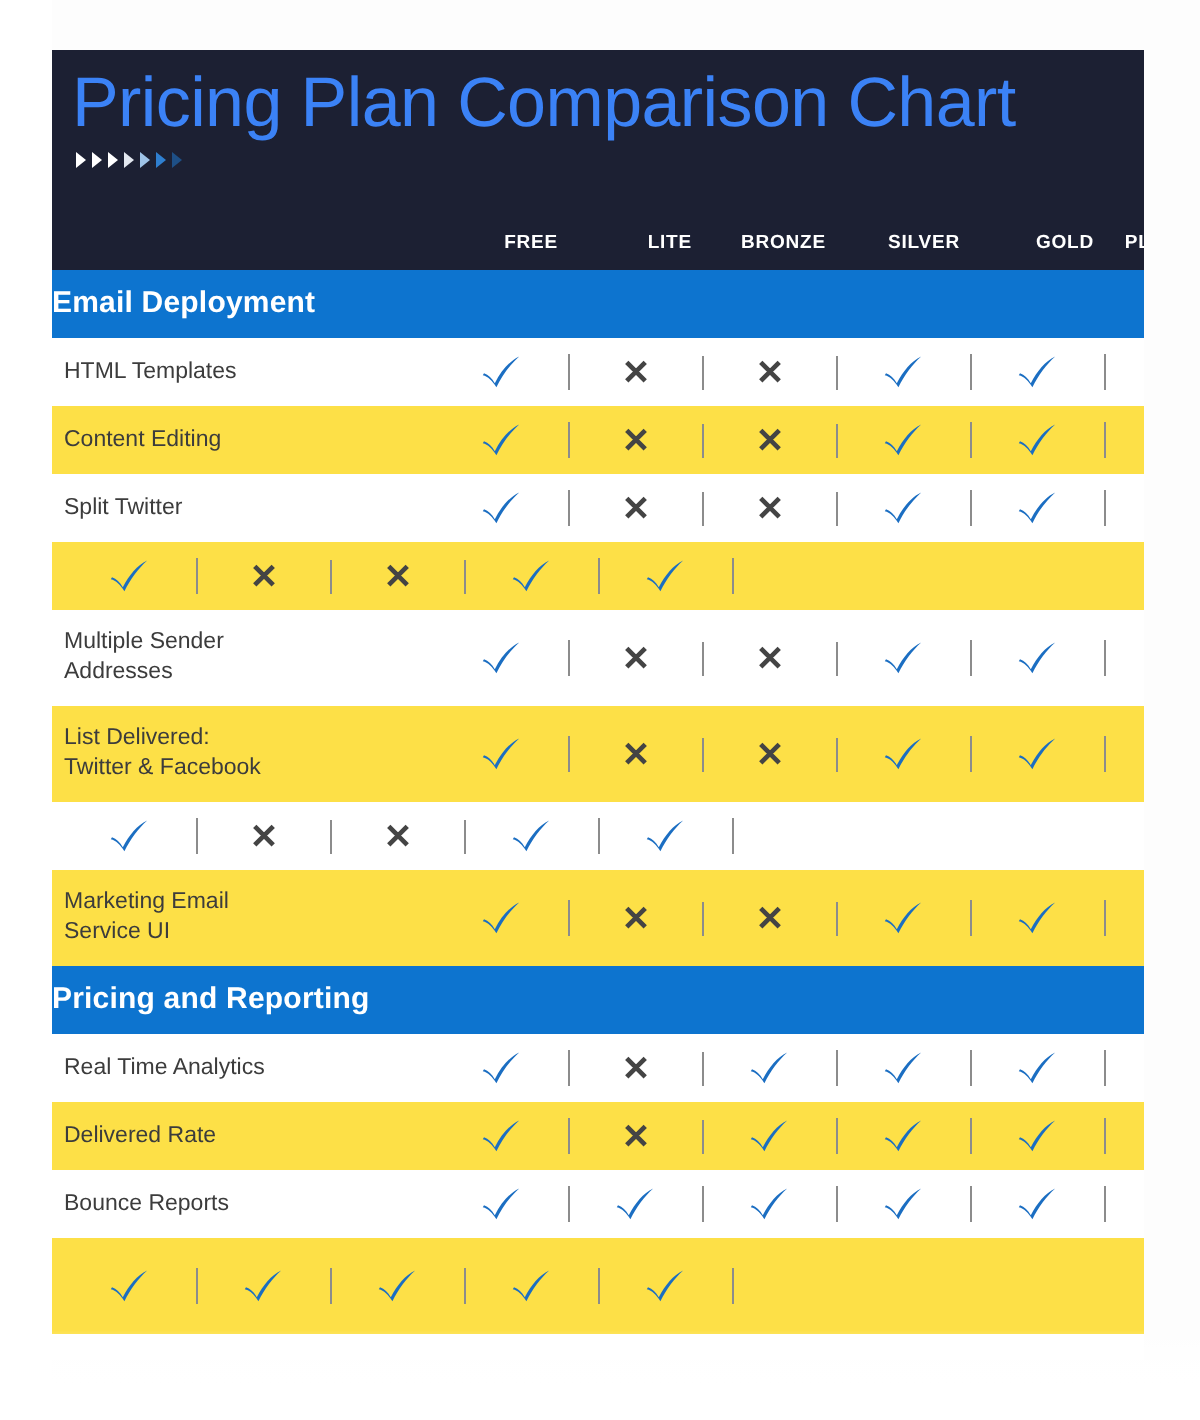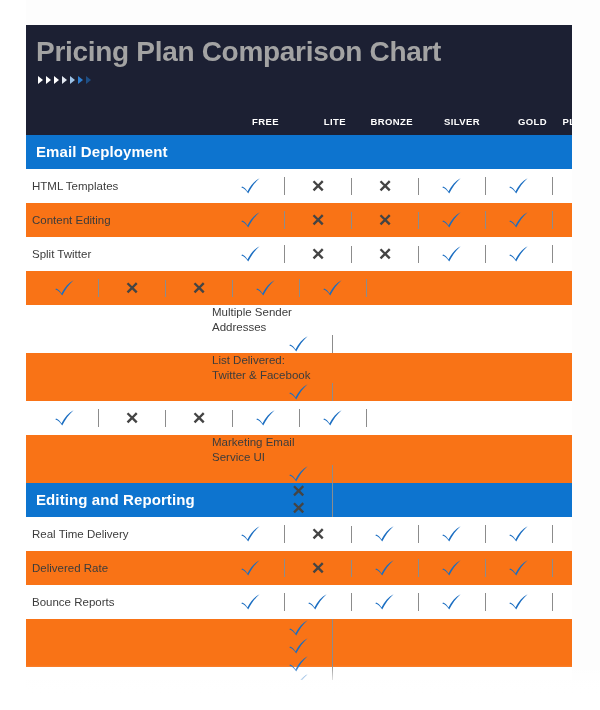--- a/index.html
+++ b/index.html
@@ -36,23 +36,23 @@
   }
 
   
   .hdr {
     position: relative;
     background: #1c2033;
     height: 110px;
     padding: 10px 0 0 6px;
   }
   .hdr-title {
-    color: #a3a3a3;
-    font-size: 28px;
-    font-weight: 700;
+    color: #3b82f6;
+    font-size: 35px;
+    font-weight: 400;
     letter-spacing: -0.3px;
     line-height: 34px;
     padding-left: 4px;
     white-space: nowrap;
   }
   .arrows {
     display: flex;
     gap: 3px;
     padding-left: 6px;
     margin-top: 5px;
@@ -85,33 +85,32 @@
   }
 
   
   .band {
     background: #0d74cf;
     color: #ffffff;
     font-size: 15px;
     font-weight: bold;
     height: 34px;
     line-height: 34px;
-    padding-left: 10px;
     letter-spacing: 0.1px;
   }
 
   
   .rows { background: #ffffff; }
   .row {
     display: flex;
     align-items: center;
     background: #ffffff;
     position: relative;
   }
-  .row.alt { background: #f97316; }
+  .row.alt { background: #fde047; }
   .row .label {
     width: 186px;
     flex: none;
     font-size: 11.5px;
     color: #3c3c3c;
     line-height: 15px;
     padding: 0 10px 0 6px;
     display: flex;
     flex-direction: column;
     justify-content: center;
@@ -145,21 +144,21 @@
   .cell:last-child { border-right: 1px solid #8c8c8c; }
   .mark-x {
     font-size: 17px;
     color: #444444;
     font-weight: 600;
     font-family: "Liberation Sans", sans-serif;
     line-height: 1;
   }
 
   .r1 { height: 34px; }
-  .r2 { height: 48px; flex-direction: column; }
+  .r2 { height: 48px; }
 
   
   .fade {
     position: absolute;
     left: 26px;
     right: 0;
     bottom: 0;
     height: 45px;
     background: linear-gradient(to bottom,
         rgba(255,255,255,0) 0%,
@@ -415,25 +414,25 @@
               </svg>
             </div>
             <div class="cell">
               <svg width="22" height="18" viewBox="0 0 22 18">
                 <path d="M2 9.6 C4.2 10.4 6.0 12.0 7.4 14.6 C10.6 8.4 14.6 3.6 19.6 1.2 C15.2 5.2 11.2 10.4 8.2 16.6 C6.0 13.2 4.0 11.2 1.4 10.6 Z" fill="#1b6ec2"></path>
               </svg>
             </div>
             <div class="cell"></div>
           </div>
         </div>
-        <div class="band">Editing and Reporting</div>
+        <div class="band">Pricing and Reporting</div>
         <div class="rows">
           <div class="row r1">
             <div class="label">
-              <span>Real Time Delivery</span>
+              <span>Real Time Analytics</span>
             </div>
             <div class="divider"></div>
             <div class="cell">
               <svg width="22" height="18" viewBox="0 0 22 18">
                 <path d="M2 9.6 C4.2 10.4 6.0 12.0 7.4 14.6 C10.6 8.4 14.6 3.6 19.6 1.2 C15.2 5.2 11.2 10.4 8.2 16.6 C6.0 13.2 4.0 11.2 1.4 10.6 Z" fill="#1b6ec2"></path>
               </svg>
             </div>
             <div class="cell">
               <span class="mark-x">✕</span>
             </div>

